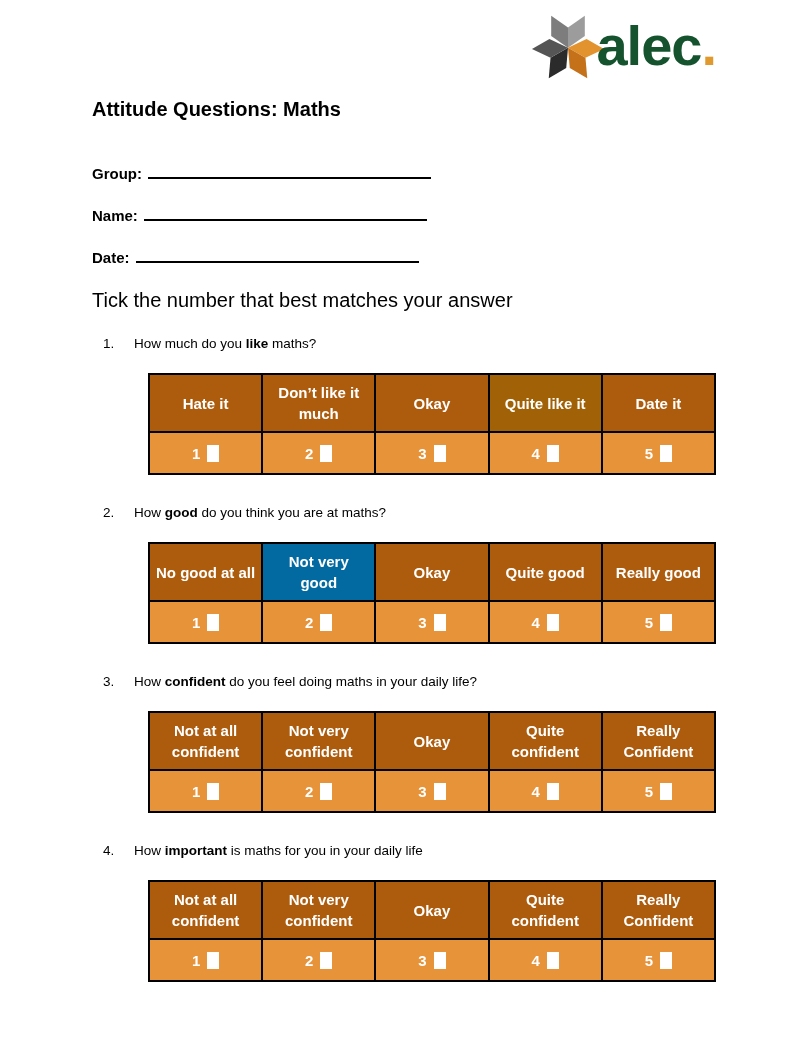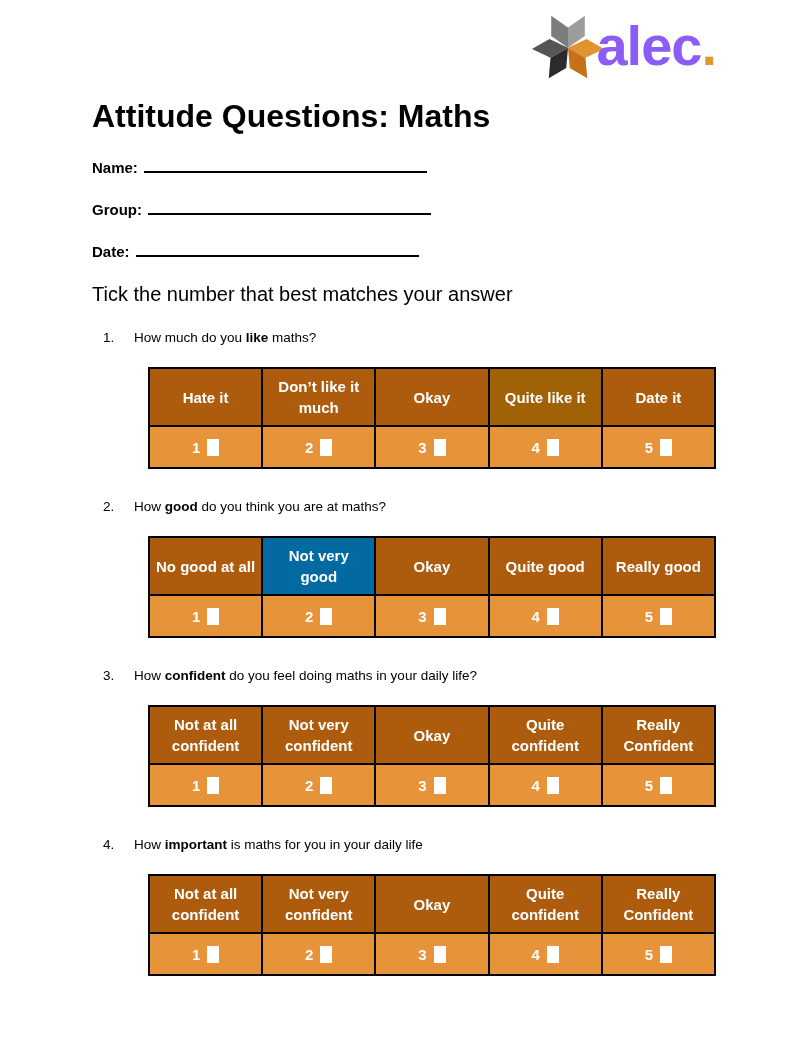--- a/index.html
+++ b/index.html
@@ -7,21 +7,21 @@
     width:812px;height:1053px;position:relative;overflow:hidden;
     font-family:"Liberation Sans","DejaVu Sans",sans-serif;color:#000;
   }
   
   .logo{position:absolute;top:4px;right:96px;display:flex;align-items:flex-start;}
   .logo svg{width:84px;height:84px;display:block;}
   .logo-text{font-size:56px;font-weight:bold;line-height:1;margin-left:-14px;margin-top:14px;letter-spacing:-1px;}
   .logo-dot{font-weight:bold;}
   
   .content{position:absolute;left:92px;top:98px;width:640px;}
-  .page-title{font-size:32px;font-weight:bold;margin:0 0 22px 0;letter-spacing:0;}
+  .page-title{font-size:20px;font-weight:bold;margin:0 0 42px 0;letter-spacing:0;}
   .field-row{margin:0 0 23px 0;font-size:15px;font-weight:bold;white-space:nowrap;}
   .field-line{display:inline-block;width:283px;border-bottom:2.5px solid #000;height:14px;margin-left:6px;}
   .instruction{font-size:20px;font-weight:normal;margin:8px 0 24px 0;}
   
   .qblock{margin-bottom:30px;}
   .qline{display:flex;font-size:13.5px;margin:0 0 22px 0;}
   .qnum{width:42px;padding-left:11px;box-sizing:border-box;}
   .qtext b{font-weight:bold;}
   table.rating-table{border-collapse:collapse;table-layout:fixed;width:568px;margin-left:56px;}
   table.rating-table th{
@@ -48,32 +48,32 @@
         <polygon points="50,52 50,28 30,14 30,38" fill="#2b2b2b"></polygon>
         <polygon points="50,52 50,28 70,14 70,38" fill="#555555"></polygon>
       </g>
 
       <g transform="rotate(120 50 52)">
         <polygon points="50,52 50,28 30,14 30,38" fill="#e2932d"></polygon>
         <polygon points="50,52 50,28 70,14 70,38" fill="#c4711a"></polygon>
       </g>
     </g>
   </svg>
-  <div class="logo-text"><span style="color:#8b5cf6;">alec</span><span class="logo-dot" style="color:#e0992e;">.</span></div>
+  <div class="logo-text"><span style="color:#14532d;">alec</span><span class="logo-dot" style="color:#e0992e;">.</span></div>
 </div>
 
 <div class="content">
 
   <h1 class="page-title">Attitude Questions: Maths</h1>
 
   <div class="field-row">
-    <span>Name:</span><span class="field-line"></span>
+    <span>Group:</span><span class="field-line"></span>
   </div>
   <div class="field-row">
-    <span>Group:</span><span class="field-line"></span>
+    <span>Name:</span><span class="field-line"></span>
   </div>
   <div class="field-row">
     <span>Date:</span><span class="field-line"></span>
   </div>
 
   <h2 class="instruction">Tick the number that best matches your answer</h2>
 
   <div class="qblock">
     <div class="qline">
       <span class="qnum">1.</span>

